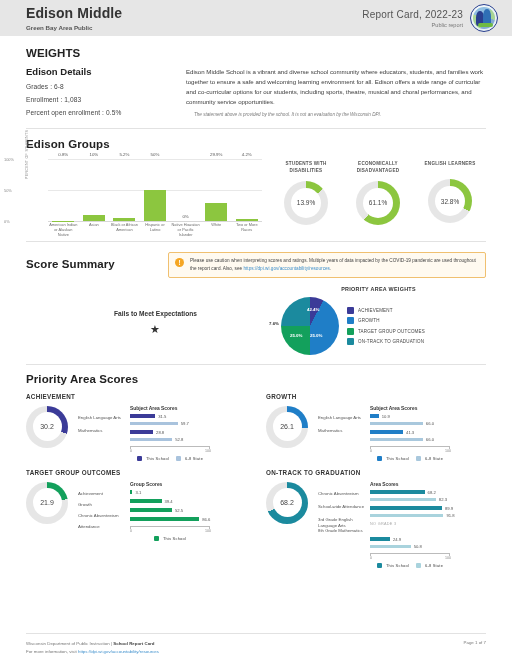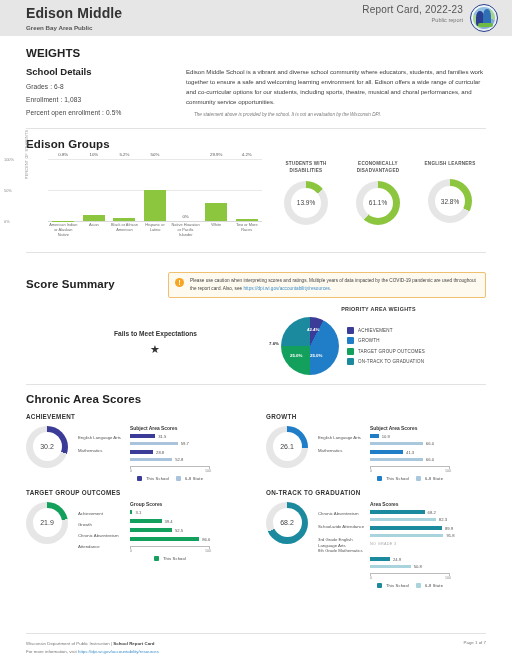--- a/index.html
+++ b/index.html
@@ -13,21 +13,21 @@
   .page { position: relative; width: 512px; height: 663px; background:#fff; }
 
   
   .header {
     height: 36px; background: #e6e6e6;
     display: flex; align-items: center; justify-content: space-between;
     padding: 0 14px 0 26px;
   }
   .hdr-left .school-name { font-size: 14px; font-weight: bold; color: #333; letter-spacing:.1px;}
   .hdr-left .district-name { font-size: 6.2px; font-weight: bold; color: #555; margin-top: 2.5px; }
-  .hdr-right { display:flex; gap:7px; }
+  .hdr-right { display:flex; align-items:center; gap:7px; }
   .hdr-titles { text-align: right; }
   .hdr-titles .rc-title { font-size: 10px; color: #555; letter-spacing:.2px;}
   .hdr-titles .rc-sub { font-size: 5.6px; color: #777; margin-top: 2px; }
   .dpi-logo {
     width: 28px; height: 28px; border-radius: 50%;
     background: radial-gradient(circle at 40% 35%, #ffffff 0%, #eaf3f7 55%, #dfeaf0 100%);
     border: 1.6px solid #2a3f8f; position: relative; overflow: hidden;
   }
   .dpi-logo .globe { position:absolute; inset:2px; border-radius:50%;
     background: conic-gradient(from 200deg, #6fba44 0 25%, #3d8fcc 25% 55%, #6fba44 55% 72%, #2f6fb5 72% 100%);
@@ -77,21 +77,21 @@
 
   .donut-row { display:flex; flex:1; justify-content:space-around; align-items:flex-start; padding-top:2px;}
   .donut-item { text-align:center; width: 72px; }
   .donut-cap { font-size:4.6px; font-weight:bold; color:#555; letter-spacing:.25px; line-height:1.45; min-height:12px;}
   .donut { width:44px; height:44px; border-radius:50%; margin: 6px auto 0; position:relative; }
   .donut .hole { position:absolute; inset:7px; background:#fff; border-radius:50%;
      display:flex; align-items:center; justify-content:center; }
   .donut .hole span { font-size:6.5px; color:#444; }
 
   
-  .score-summary { margin-top:11px; padding-top:19px; }
+  .score-summary { padding-top:10px; }
   .ss-head { display:flex; align-items:flex-start; gap: 14px;}
   .ss-head .sec-title { padding-top: 6px; width: 128px;}
   .caution {
     flex:1; border:1px solid #f0c070; background:#fffaf0; border-radius:2px;
     display:flex; gap:6px; padding:4px 6px; align-items:flex-start;
   }
   .warn-icon {
     width:9px;height:9px;border-radius:50%;background:#f5a623; flex:0 0 auto; margin-top:1px;
     color:#fff; font-size:6.5px; font-weight:bold; line-height:9px; text-align:center;
   }
@@ -188,21 +188,21 @@
       </div>
     </div>
   </div>
 
   <div class="content">
 
     <div class="overview">
       <div class="sec-title">WEIGHTS</div>
       <div class="ov-grid">
         <div class="ov-left">
-          <div class="sub-title">School Details</div>
+          <div class="sub-title">Edison Details</div>
           <div class="detail-line">Grades :  6-8</div>
           <div class="detail-line">Enrollment :  1,083</div>
           <div class="detail-line">Percent open enrollment :  0.5%</div>
         </div>
         <div class="ov-right">
           <div class="ov-para">Edison Middle School is a vibrant and diverse school community where educators, students, and families work together to ensure a safe and welcoming learning environment for all. Edison offers a wide range of curricular and co-curricular options for our students, including sports, theatre, musical and choral performances, and community service opportunities.</div>
           <div class="ov-note">The statement above is provided by the school. It is not an evaluation by the Wisconsin DPI.</div>
         </div>
       </div>
     </div>
@@ -337,21 +337,21 @@
                   <div class="leg-sw" style="background: rgb(27, 138, 158);"></div>
                   <div class="leg-tx">ON-TRACK TO GRADUATION</div>
                 </div>
               </div>
           </div>
         </div>
       </div>
     </div>
 
     <div class="pas hr">
-      <div class="sec-title">Chronic Area Scores</div>
+      <div class="sec-title">Priority Area Scores</div>
       <div class="pas-grid" id="pas-grid">
           <div class="pas-cell">
             <div class="pa-name">ACHIEVEMENT</div>
             <div class="pa-body">
               <div class="pa-donut-wrap">
                 <div class="pa-donut" style="background: conic-gradient(rgb(59, 59, 152) 0%, rgb(59, 59, 152) 30.2%, rgb(230, 230, 230) 30.2%, rgb(230, 230, 230) 100%);">
                   <div class="hole">
                     <span>30.2</span>
                   </div>
                 </div>

